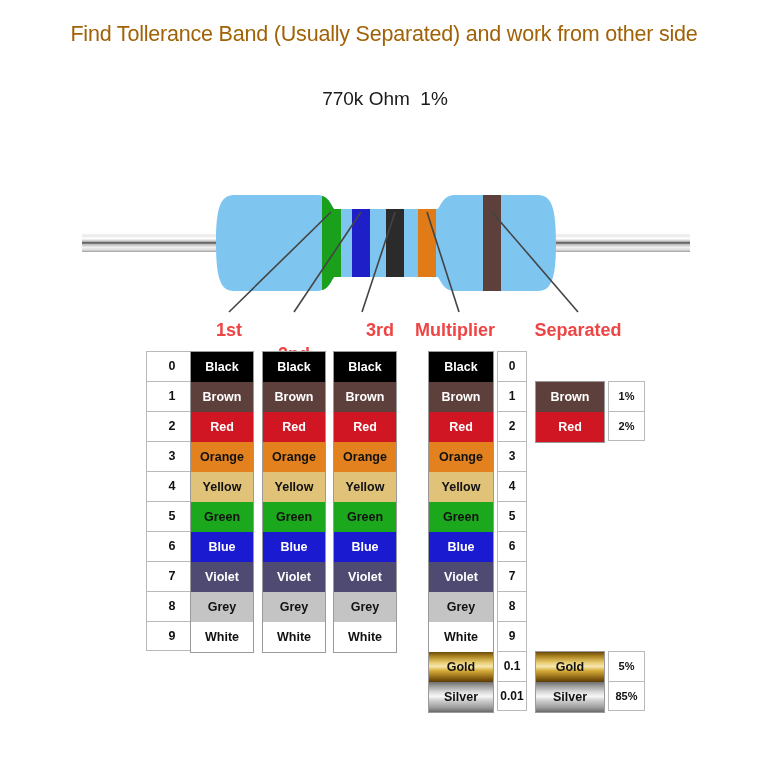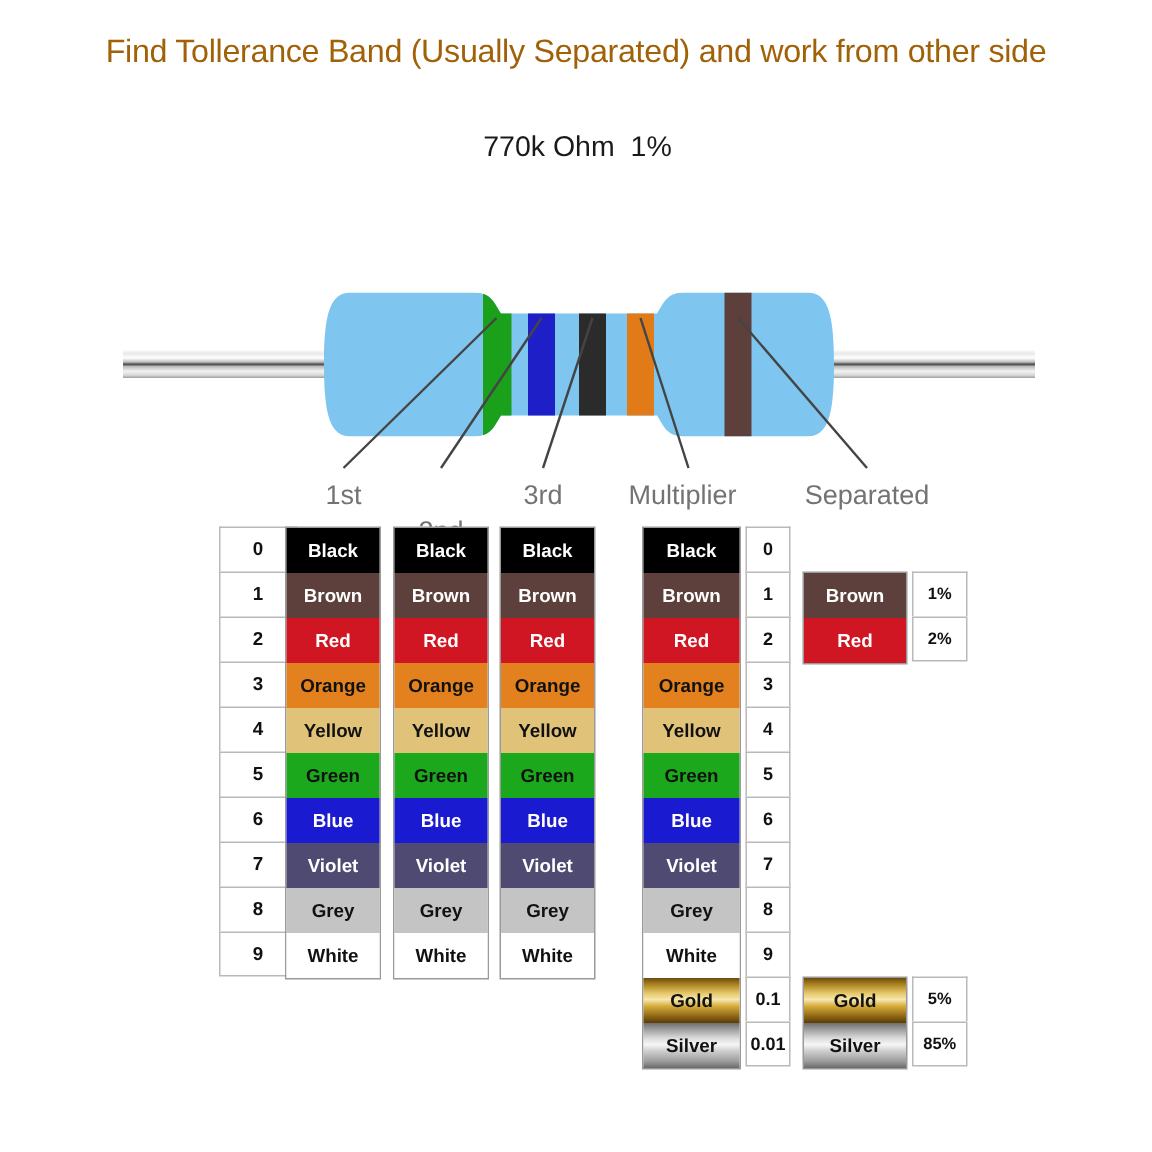--- a/index.html
+++ b/index.html
@@ -73,24 +73,25 @@
     top: 200px;
     width: 768px;
     height: 120px;
   }
 
   
   .band-label {
     position: absolute;
     top: 320px;
     font-size: 18px;
-    color: #737373;
+    color: #ef4444;
     text-align: center;
     white-space: nowrap;
     transform: translateX(-50%);
+    font-weight: bold;
   }
 
   
   #tables {
     position: absolute;
     left: 0;
     top: 0;
     width: 768px;
     height: 768px;
   }
@@ -172,21 +173,21 @@
     <line id="ld0" x1="331" y1="12" x2="229" y2="112"></line>
     <line id="ld1" x1="361" y1="12" x2="294" y2="112"></line>
     <line id="ld2" x1="395" y1="12" x2="362" y2="112"></line>
     <line id="ld3" x1="427" y1="12" x2="459" y2="112"></line>
     <line id="ld4" x1="492" y1="12" x2="578" y2="112"></line>
   </g>
 </svg>
 
 <div class="band-label" id="bl0" style="left: 229px;">1st</div>
 <div class="band-label" id="bl1" style="left: 294px; margin-top: 24px;">2nd</div>
-<div class="band-label" id="bl2" style="left: 362px; text-align: right;">3rd</div>
+<div class="band-label" id="bl2" style="left: 380px; text-align: right;">3rd</div>
 <div class="band-label" id="bl3" style="left: 455px;">Multiplier</div>
 <div class="band-label" id="bl4" style="left: 578px;">Separated</div>
 
 <div id="tables">
 
   <div class="col digit-col" id="col-digits" style="left:146px; top:351px; width:52px;">
       <div class="cell ">0</div>
       <div class="cell ">1</div>
       <div class="cell ">2</div>
       <div class="cell ">3</div>

